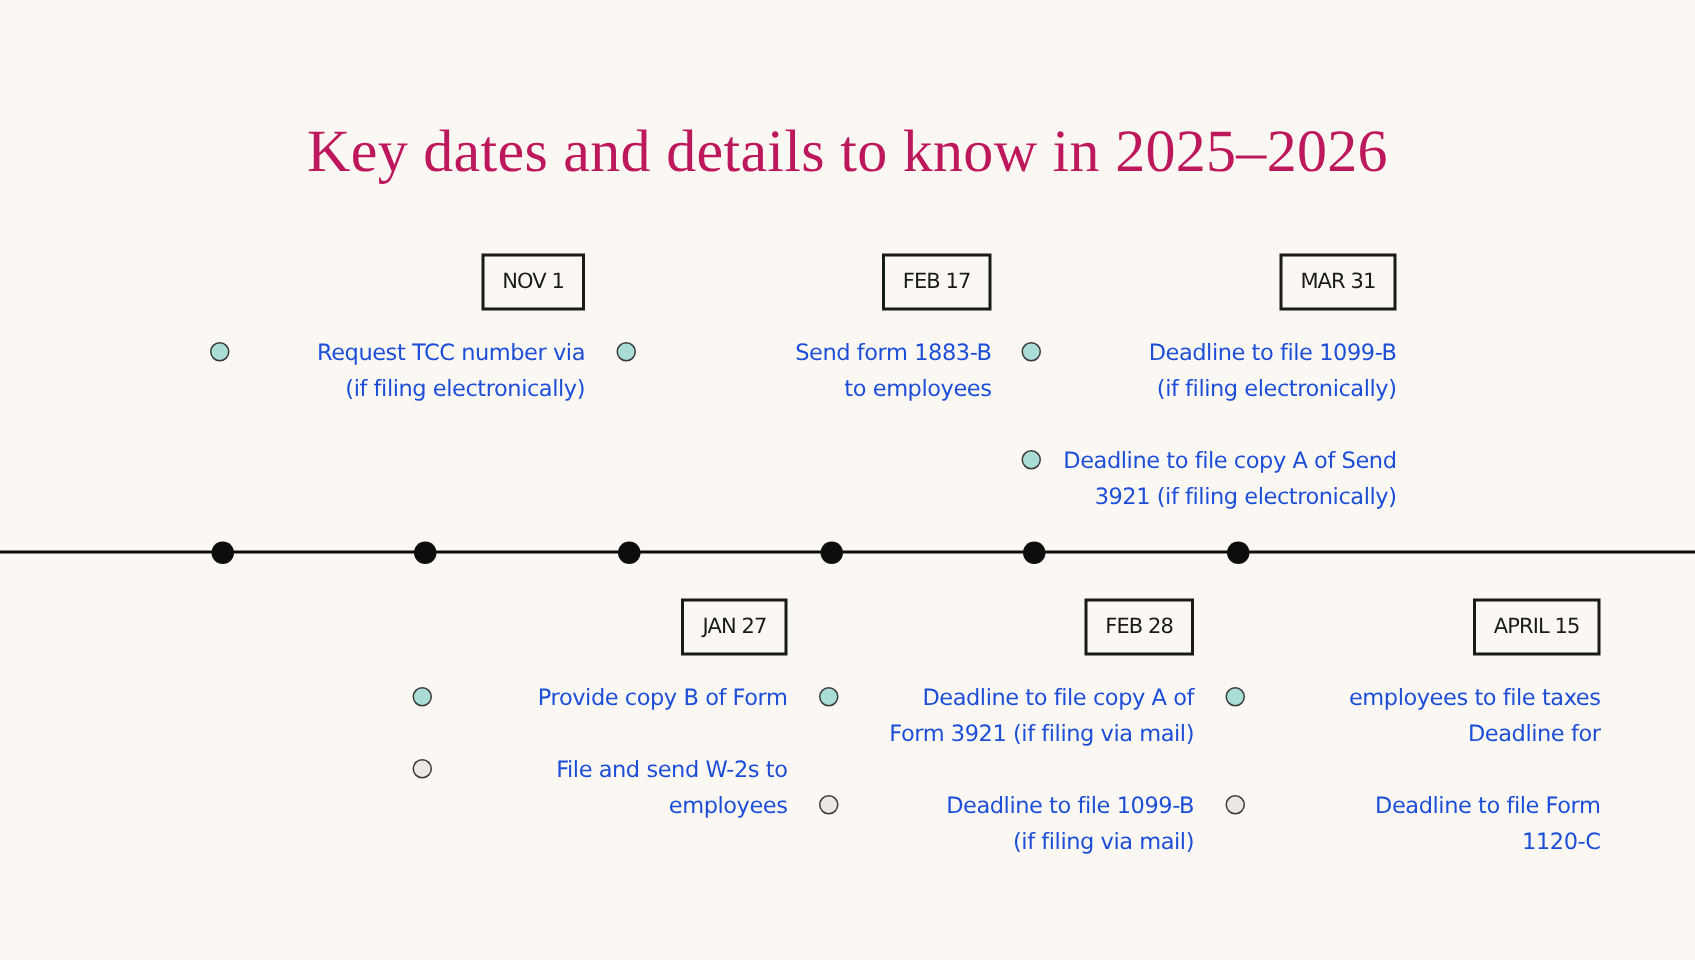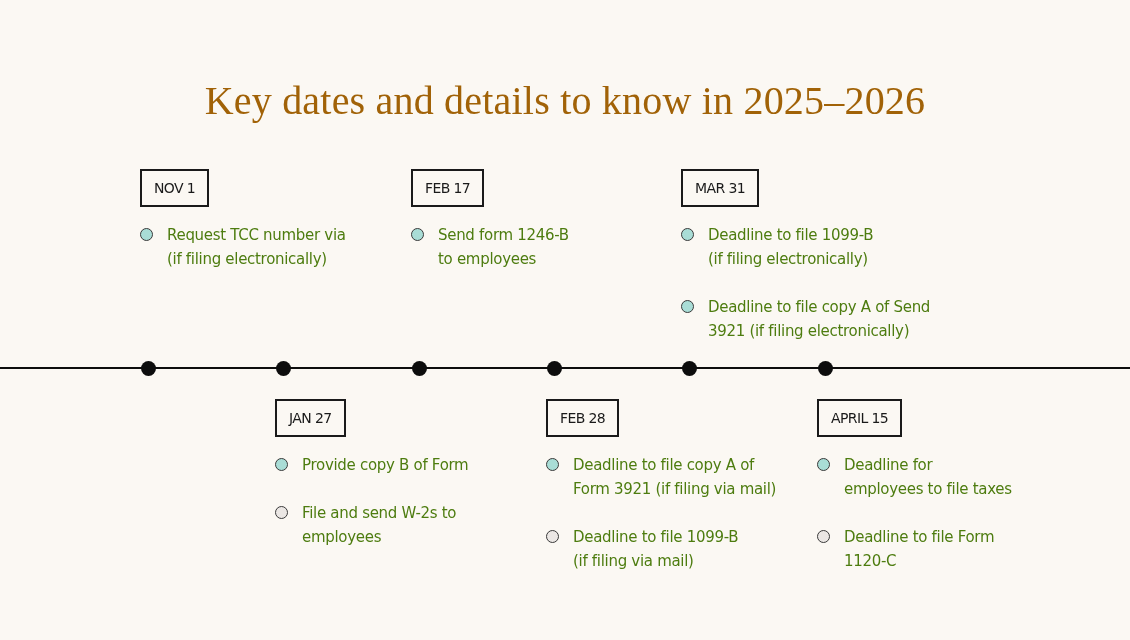--- a/index.html
+++ b/index.html
@@ -6,44 +6,44 @@
   body {
     width: 1130px; height: 640px; position: relative; overflow: hidden;
     background: #fbf8f3;
     font-family: "DejaVu Sans", sans-serif;
     color: #1a1a1a;
   }
   .title {
     position: absolute; left: 0; right: 0; top: 50px;
     text-align: center;
     font-family: "Liberation Serif", "DejaVu Serif", serif;
-    font-size: 40px; font-weight: normal; color: #a16207;
+    font-size: 40px; font-weight: normal; color: #be185d;
     letter-spacing: 0.2px;
   }
   .timeline-line {
     position: absolute; left: 0; width: 1130px; top: 367px; height: 2px;
     background: #0d0d0d;
   }
   .dot {
     position: absolute; width: 15px; height: 15px; border-radius: 50%;
     background: #0d0d0d; top: 361px; margin-left: -7.5px;
   }
-  .event { position: absolute; width: 250px; }
+  .event { position: absolute; width: 250px; text-align: right; }
   .date-box {
     display: inline-block;
     border: 2px solid #1a1a1a;
     padding: 8px 12px 8px 12px;
     font-size: 14px; letter-spacing: -0.6px;
     background: transparent; color: #1a1a1a;
     line-height: 18px;
   }
   .items { margin-top: 16px; }
   .item {
     position: relative; padding-left: 27px;
-    font-size: 15px; line-height: 24px; color: #4d7c0f;
+    font-size: 15px; line-height: 24px; color: #1d4ed8;
     letter-spacing: -0.3px;
     margin-bottom: 24px;
   }
   .bullet {
     position: absolute; left: 0; top: 5px;
     width: 11px; height: 11px; border-radius: 50%;
     border: 1px solid #3a3a3a;
   }
   .bullet.primary { background: #a9ddd6; }
   .bullet.secondary { background: #ebe7e4; }
@@ -71,21 +71,21 @@
       <div>(if filing electronically)</div>
     </div>
   </div>
 </div>
 
 <div class="event" style="left:411px; top:169px;">
   <div class="date-box">FEB 17</div>
   <div class="items">
     <div class="item">
       <span class="bullet primary"></span>
-      <div>Send form 1246-B</div>
+      <div>Send form 1883-B</div>
       <div>to employees</div>
     </div>
   </div>
 </div>
 
 <div class="event" style="left:681px; top:169px;">
   <div class="date-box">MAR 31</div>
   <div class="items">
     <div class="item">
       <span class="bullet primary"></span>
@@ -129,22 +129,22 @@
       <div>(if filing via mail)</div>
     </div>
   </div>
 </div>
 
 <div class="event" style="left:817px; top:399px;">
   <div class="date-box">APRIL 15</div>
   <div class="items">
     <div class="item">
       <span class="bullet primary"></span>
+      <div>employees to file taxes</div>
       <div>Deadline for</div>
-      <div>employees to file taxes</div>
     </div>
     <div class="item">
       <span class="bullet secondary"></span>
       <div>Deadline to file  Form</div>
       <div>1120-C</div>
     </div>
   </div>
 </div>
 
 </body></html>

